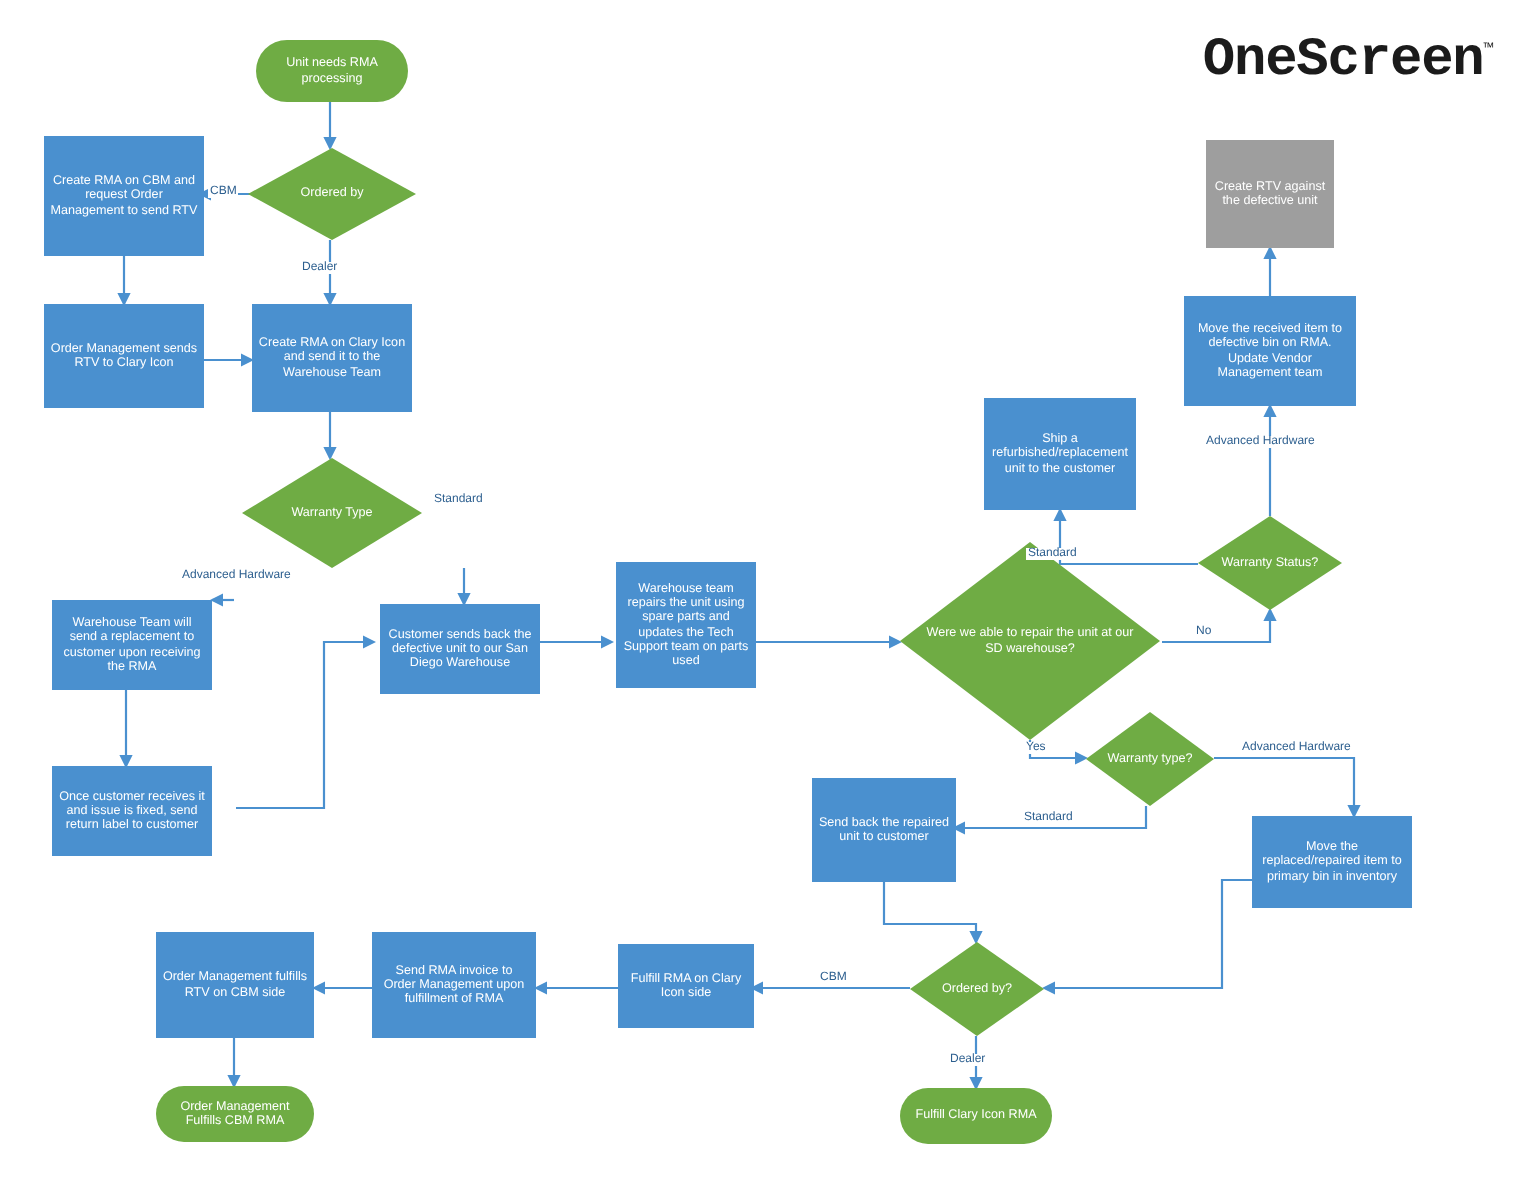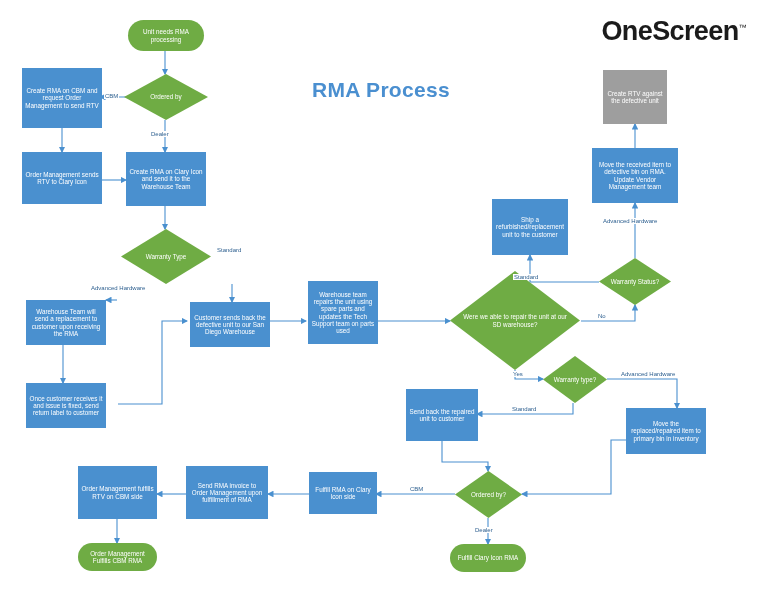--- a/index.html
+++ b/index.html
@@ -20,21 +20,21 @@
 
   .dia{position:absolute;}
   .dia .shape{position:absolute;left:0;top:0;width:100%;height:100%;background:#6fac44;
     clip-path:polygon(50% 0,100% 50%,50% 100%,0 50%);}
   .dia .txt{position:absolute;left:10%;top:0;width:80%;height:100%;display:flex;align-items:center;justify-content:center;
     text-align:center;color:#ffffff;font-size:6.3px;line-height:1.15;}
 
   .elabel{position:absolute;color:#2d5f8f;font-size:6px;white-space:nowrap;background:#fff;padding:0 1px;}
 
   #title{position:absolute;left:312px;top:78px;font-size:21px;font-weight:bold;color:#4a8fd0;letter-spacing:.3px;}
-  #logo{position:absolute;right:22px;top:16px;font-size:27px;font-weight:bold;color:#1b1b1b;letter-spacing:-.6px;}
+  #logo{position:absolute;right:22px;top:16px;font-size:27px;font-weight:bold;color:#1b1b1b;letter-spacing:-.6px;font-family:Liberation Mono, monospace;}
   #logo sup{font-size:8px;vertical-align:super;font-weight:normal;}
 </style>
 </head>
 <body>
 
 <div id="stage">
 
   <svg class="wires" viewBox="0 0 768 594">
     <defs>
       <marker id="ar" markerWidth="6" markerHeight="6" refX="5" refY="3" orient="auto">
@@ -90,21 +90,20 @@
       <path d="M309,494 L268,494"></path>
 
       <path d="M186,494 L157,494"></path>
 
       <path d="M117,519 L117,543"></path>
 
       <path d="M118,404 L162,404 L162,321 L187,321"></path>
     </g>
   </svg>
 
-  <div id="title">RMA Process</div>
   <div id="logo"><span>OneScreen</span><sup>™</sup></div>
 
   <div class="node term" style="left:128px;top:20px;width:76px;height:31px;">Unit needs RMA processing</div>
 
   <div class="dia" style="left:124px;top:74px;width:84px;height:46px;">
     <div class="shape"></div>
     <div class="txt">Ordered by</div>
   </div>
 
   <div class="node proc" style="left:22px;top:68px;width:80px;height:60px;">Create RMA on CBM and request Order Management to send RTV</div>

